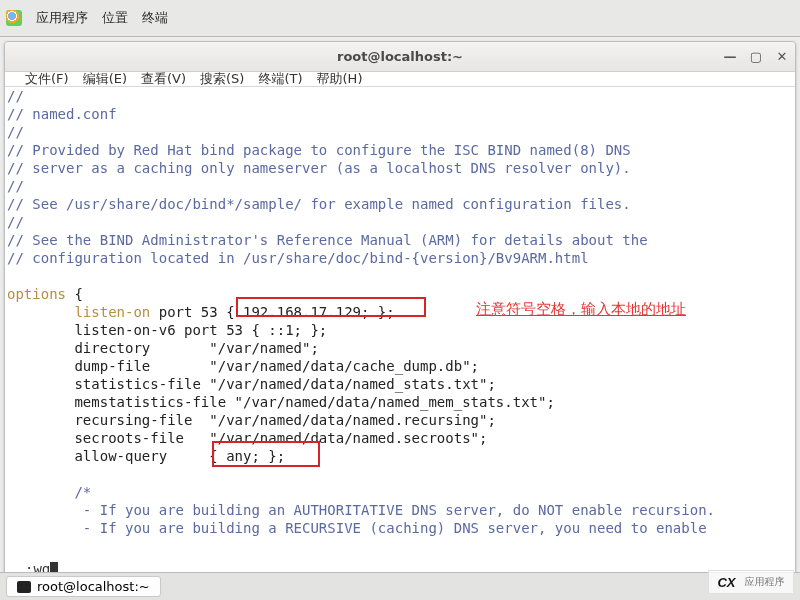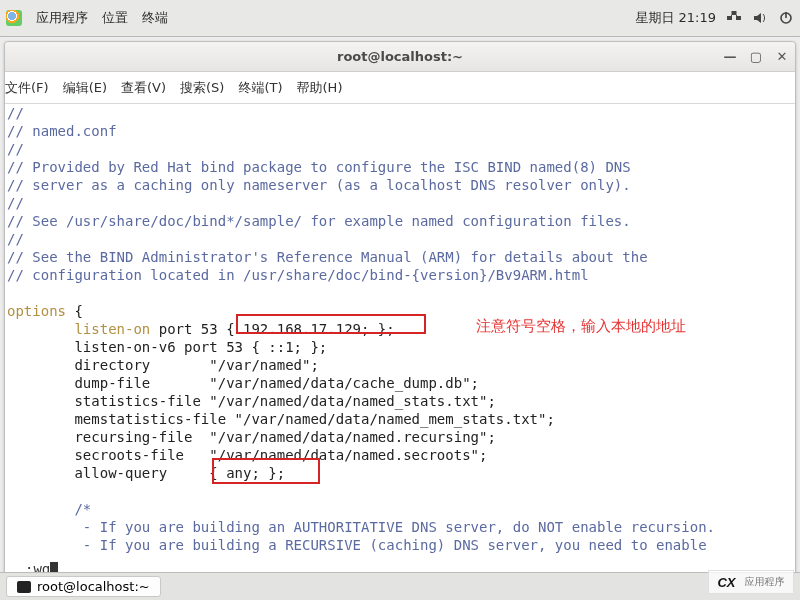--- a/index.html
+++ b/index.html
@@ -48,23 +48,23 @@
     border-bottom: 1px solid #cfcfcf;
     display:flex; align-items:center; justify-content:center;
     position:relative;
     border-radius: 4px 4px 0 0;
     font-weight: bold;
     color:#4a4a4a;
   }
   .title-bar .controls { position:absolute; right:6px; display:flex; gap:12px; }
   .title-bar .controls .btn { width:14px; height:14px; display:flex; align-items:center; justify-content:center; cursor:pointer; font-size:13px; color:#555;}
   .menu-bar {
-    height: 32px;
+    height: 15px;
     display:flex; align-items:center; gap:14px;
-    padding: 0 0;
+    padding: 0 20px;
     font-size: 13px;
     color:#333;
     border-bottom: 1px solid #d8d8d8;
     background:#fff;
   }
   .content {
     flex:1;
     background: #ffffff;
     overflow: hidden;
     position:relative;
@@ -84,20 +84,21 @@
     position:absolute;
     border: 2px solid #d62323;
     pointer-events:none;
   }
   .annotation-text {
     position:absolute;
     color:#e73434;
     font-family: "Microsoft YaHei", sans-serif;
     font-size: 15px;
     white-space: nowrap;
+    text-decoration: underline;
   }
   .status-line {
     font-family: "DejaVu Sans Mono", Consolas, monospace;
     font-size:14px;
     line-height:18px;
     background:#fff;
     color:#333;
     position:absolute;
   }
   .cursor {
@@ -136,43 +137,20 @@
 <body>
 
 <div class="top-panel">
   <div class="menu-left">
     <span class="logo"></span>
     <span class="menu-item">应用程序</span>
     <span class="menu-item">位置</span>
     <span class="menu-item">终端</span>
   </div>
   <div class="spacer"></div>
-  <div class="right">
-    <span class="menu-item">星期日 21:19</span>
-    <span class="icon">
-      <svg viewBox="0 0 16 16">
-          <rect x="1" y="6" width="5" height="4" fill="#444"></rect>
-          <rect x="10" y="6" width="5" height="4" fill="#444"></rect>
-          <rect x="5.5" y="1" width="5" height="4" fill="#444"></rect>
-          <path d="M3 8 L8 3 L13 8" stroke="#444" fill="none"></path>
-        </svg>
-    </span>
-    <span class="icon">
-      <svg viewBox="0 0 16 16">
-          <path d="M2 6h3l4-3v10l-4-3H2z" fill="#444"></path>
-          <path d="M11 4c2 2 2 6 0 8" stroke="#444" fill="none"></path>
-        </svg>
-    </span>
-    <span class="icon">
-      <svg viewBox="0 0 16 16">
-          <circle cx="8" cy="8" r="5" stroke="#444" stroke-width="1.6" fill="none"></circle>
-          <rect x="7.2" y="2" width="1.6" height="6" fill="#444"></rect>
-        </svg>
-    </span>
-  </div>
 </div>
 
 <div class="window">
   <div class="title-bar">
     <span>root@localhost:~</span>
     <div class="controls">
       <span class="btn">—</span>
       <span class="btn">▢</span>
       <span class="btn">✕</span>
     </div>

